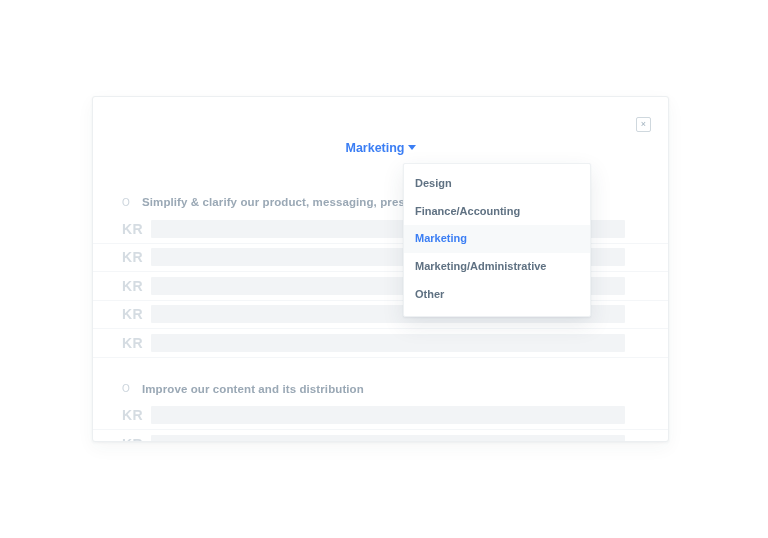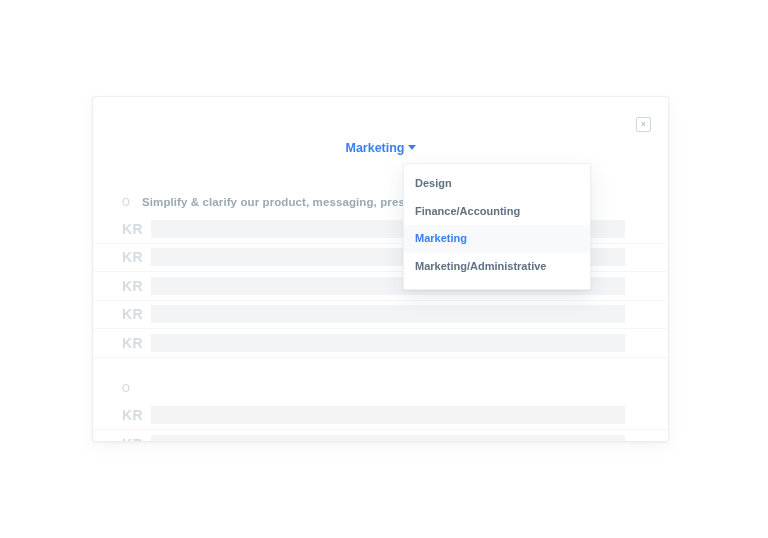--- a/index.html
+++ b/index.html
@@ -224,32 +224,34 @@
         <span class="kr-marker">KR</span>
         <span class="kr-bar"></span>
       </div>
     </div>
 
     <div class="objective-spacer"></div>
 
     <div class="objective-group">
       <div class="objective-row">
         <span class="objective-marker">O</span>
+        <span class="objective-text">Improve our content and its distribution</span>
       </div>
       <div class="kr-row">
         <span class="kr-marker">KR</span>
         <span class="kr-bar"></span>
       </div>
       <div class="kr-row">
         <span class="kr-marker">KR</span>
         <span class="kr-bar"></span>
       </div>
     </div>
 
   </div>
 </div>
 
 <div id="category-dropdown">
   <div class="dropdown-item">Design</div>
   <div class="dropdown-item">Finance/Accounting</div>
   <div class="dropdown-item selected">Marketing</div>
   <div class="dropdown-item">Marketing/Administrative</div>
+  <div class="dropdown-item">Other</div>
 </div>
 
 </body></html>

